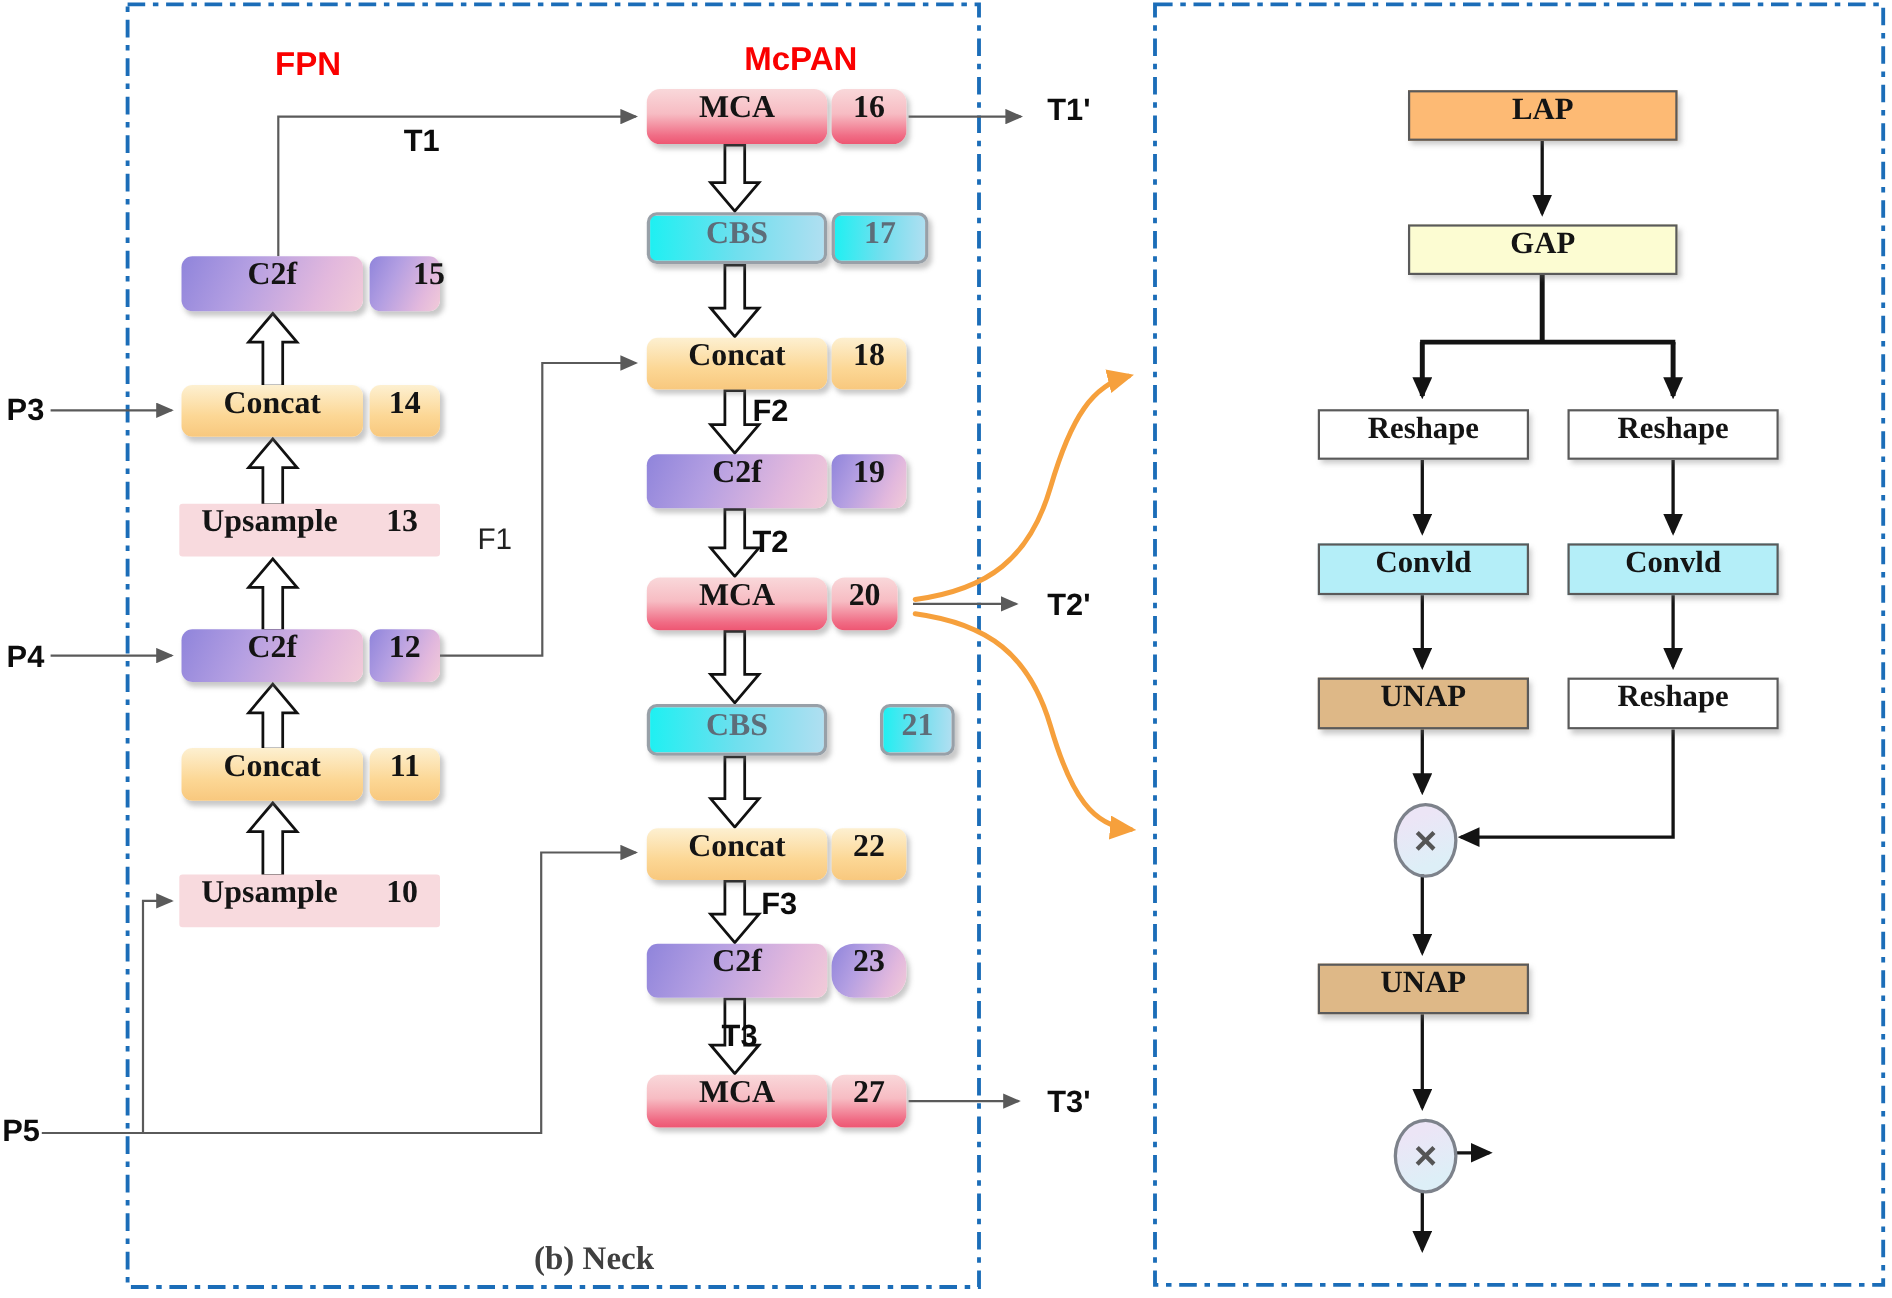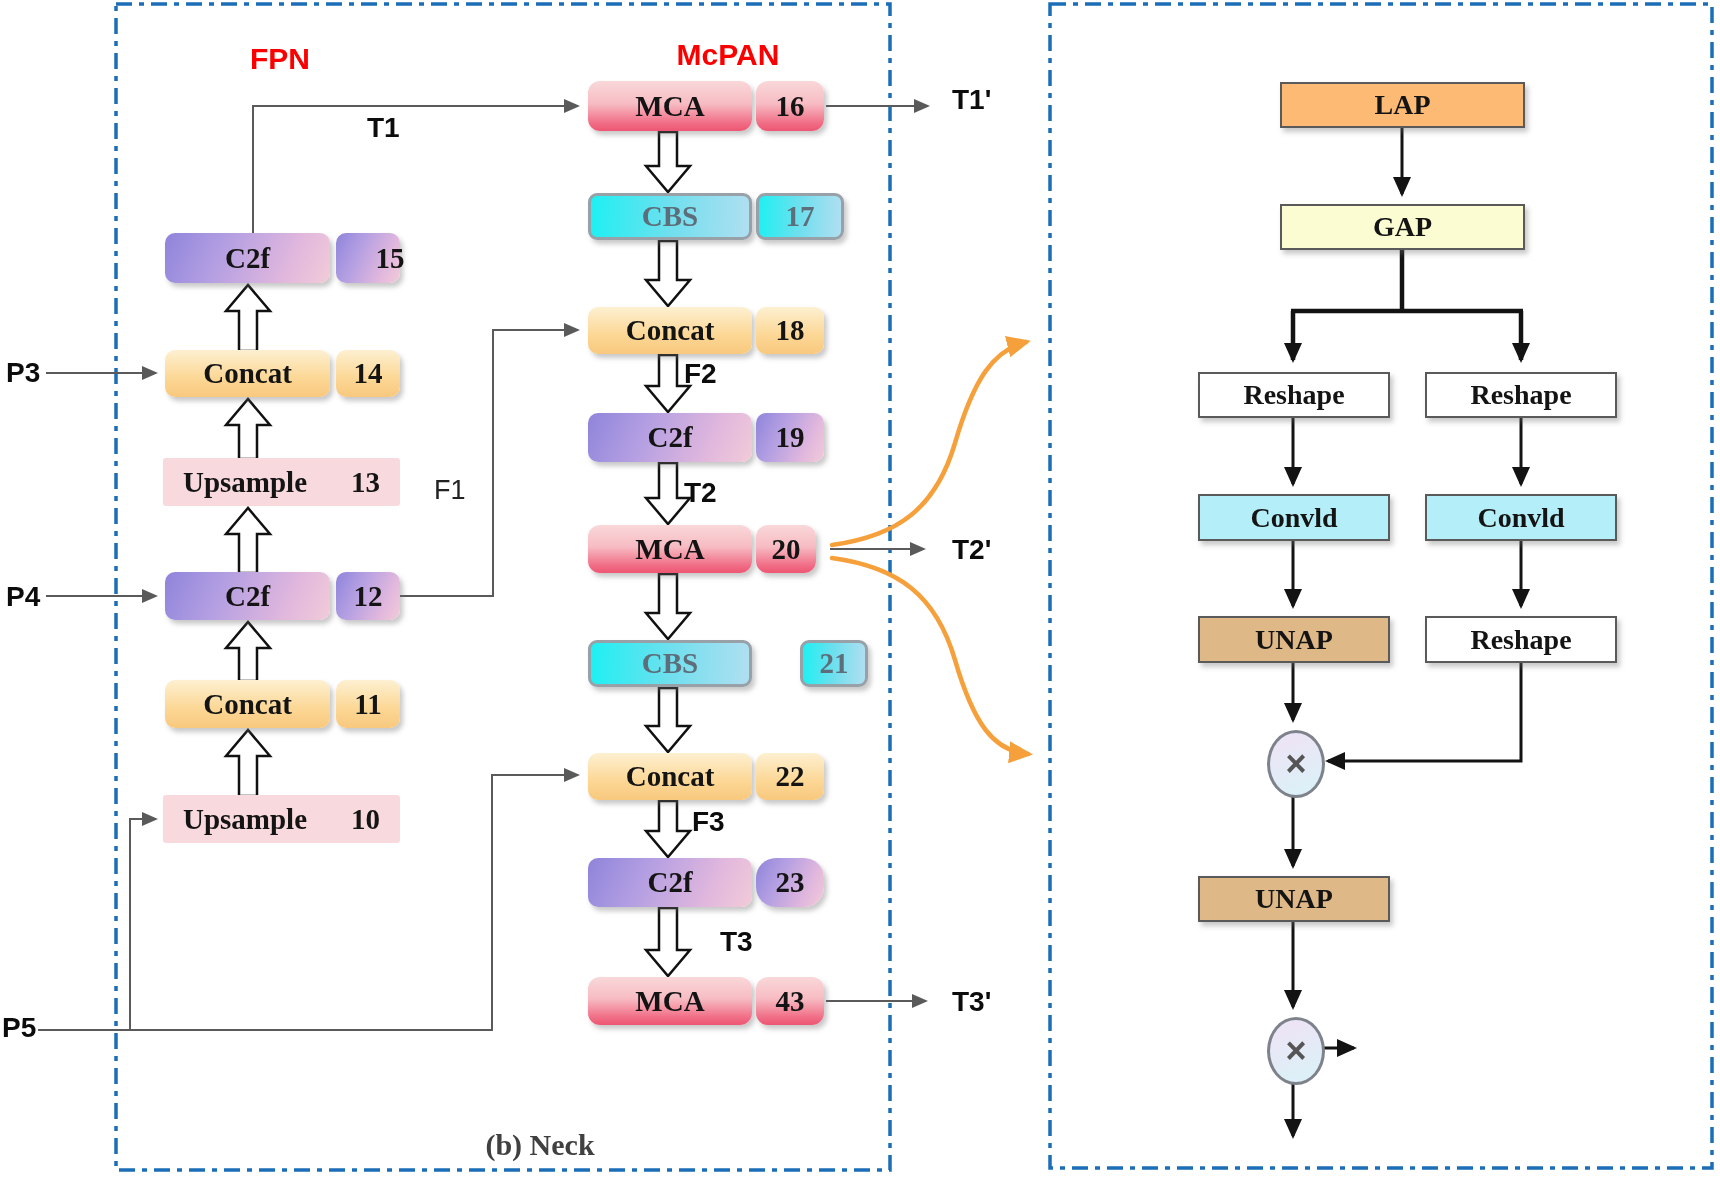--- a/index.html
+++ b/index.html
@@ -1,20 +1,20 @@
 <!DOCTYPE html>
 <html><head>
 <meta charset="utf-8">
 <style>
   html,body{margin:0;padding:0;background:#fff;}
   #stage{position:relative;width:1720px;height:1180px;background:#ffffff;overflow:hidden;
          font-family:"Liberation Sans",sans-serif;}
   #wires{position:absolute;left:0;top:0;width:1720px;height:1180px;}
 
-  .bx{position:absolute;display:flex;align-items:center;justify-content:center;
+  .bx{position:absolute;display:flex;align-items:flex-start;justify-content:center;
       font-family:"Liberation Serif",serif;font-weight:bold;font-size:29px;color:#141414;
       box-sizing:border-box;}
   .sh{box-shadow:3px 4px 5px rgba(110,110,110,.38);}
 
   .concat{background:linear-gradient(180deg,#fdf0d1 0%,#fcd795 60%,#f8c87e 100%);border-radius:10px;}
   .c2f{background:linear-gradient(115deg,#8f84db 0%,#b49fe2 35%,#e2b8dd 75%,#f2cbd8 100%);border-radius:10px;}
   .mca{background:linear-gradient(180deg,#f9d8da 0%,#f7bcc3 45%,#f06c85 85%,#ee5672 100%);border-radius:12px;}
   .cbs{background:linear-gradient(92deg,#1ef0f2 0%,#6fdfee 50%,#b0dff1 100%);
        border:3px solid #98a0a8;border-radius:9px;color:#5d6d79;}
   .ups{background:#f8dade;border-radius:3px;}
@@ -124,21 +124,21 @@
 
   <div class="lbl" style="left:952px;top:84px;">T1'</div>
   <div class="lbl" style="left:952px;top:534px;">T2'</div>
   <div class="lbl" style="left:952px;top:986px;">T3'</div>
 
   <div class="lbl" style="left:367px;top:112px;">T1</div>
   <div class="lbl thin" style="left:434px;top:475px;">F1</div>
   <div class="lbl" style="left:684px;top:358px;">F2</div>
   <div class="lbl" style="left:684px;top:477px;">T2</div>
   <div class="lbl" style="left:692px;top:806px;">F3</div>
-  <div class="lbl" style="left:720px;top:926px;">T3</div>
+  <div class="lbl" style="left:656px;top:926px;">T3</div>
 
   <div class="caption" style="left:400px;top:1128px;width:280px;">(b) Neck</div>
 
   <div class="bx c2f sh" style="left:165px;top:233px;width:165px;height:50px;">
       <span>C2f</span>
     </div>
   <div class="bx c2f sh" style="left:336px;top:233px;width:64px;height:50px;padding-left:44px;">
       <span>15</span>
     </div>
 
@@ -230,21 +230,21 @@
       <span>C2f</span>
     </div>
   <div class="bx c2f sh" style="left:756px;top:858px;width:68px;height:49px;border-radius:20px;">
       <span>23</span>
     </div>
 
   <div class="bx mca sh" style="left:588px;top:977px;width:164px;height:48px;">
       <span>MCA</span>
     </div>
   <div class="bx mca sh" style="left:756px;top:977px;width:68px;height:48px;">
-      <span>43</span>
+      <span>27</span>
     </div>
 
   <div class="bx detail lap sh" style="left:1280px;top:82px;width:245px;height:46px;">
       <span>LAP</span>
     </div>
   <div class="bx detail gap sh" style="left:1280px;top:204px;width:245px;height:46px;">
       <span>GAP</span>
     </div>
 
   <div class="bx detail sh" style="left:1198px;top:372px;width:192px;height:46px;">

